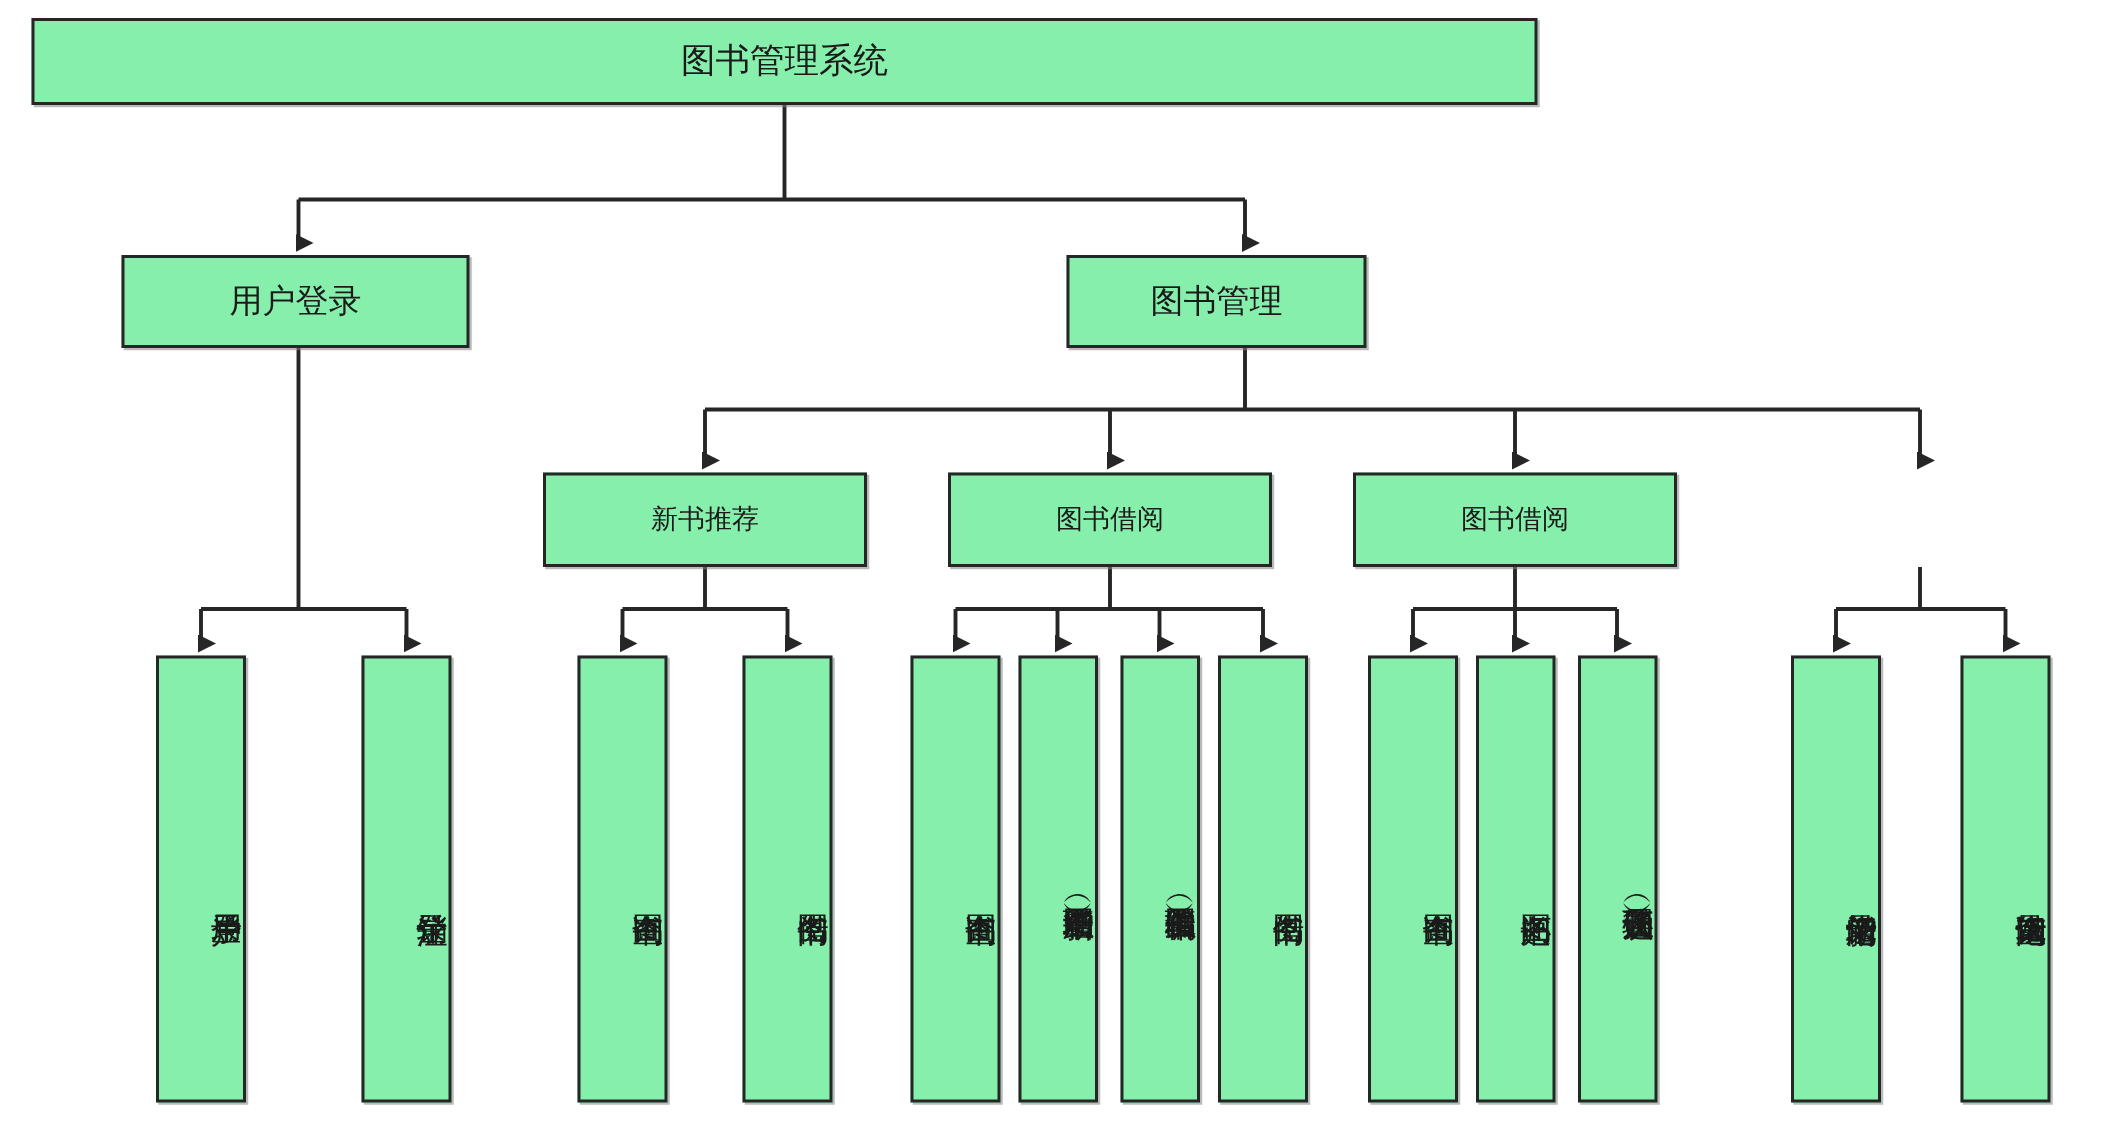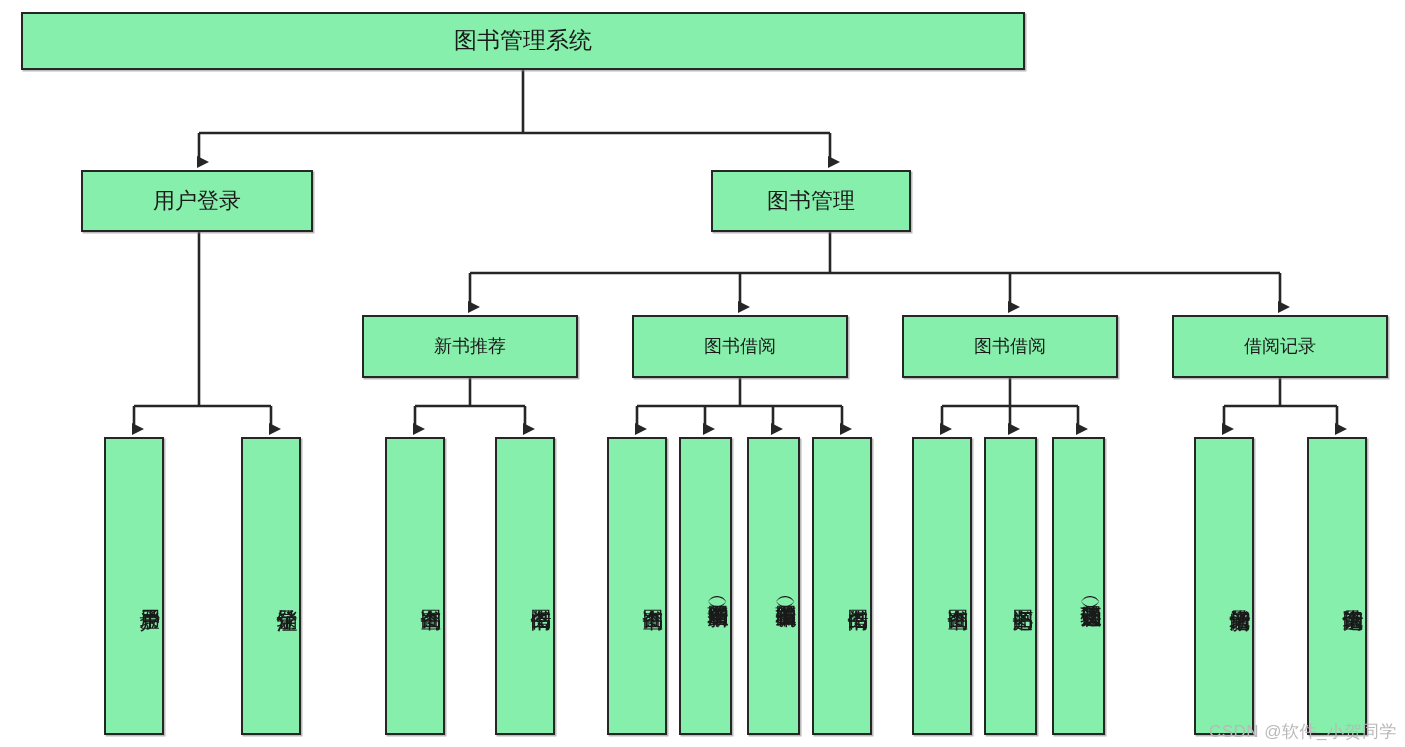--- a/index.html
+++ b/index.html
@@ -123,35 +123,33 @@
   </svg>
 
   <div class="node root" style="left:21px; top:12px; width:1004px; height:58px;">图书管理系统</div>
 
   <div class="node lvl1" style="left:81px; top:170px; width:232px; height:62px;">用户登录</div>
   <div class="node lvl1" style="left:711px; top:170px; width:200px; height:62px;">图书管理</div>
 
   <div class="node lvl2" style="left:362px; top:315px; width:216px; height:63px;">新书推荐</div>
   <div class="node lvl2" style="left:632px; top:315px; width:216px; height:63px;">图书借阅</div>
   <div class="node lvl2" style="left:902px; top:315px; width:216px; height:63px;">图书借阅</div>
-  <div class="node lvl2" style="left:1172px; top:315px; width:216px; height:63px;">借阅记录</div>
 
   <div class="node leaf" style="left:104px; top:437px; width:60px; height:298px;">用户登录</div>
   <div class="node leaf" style="left:241px; top:437px; width:60px; height:298px;">注销登录</div>
 
   <div class="node leaf" style="left:385px; top:437px; width:60px; height:298px;">查询图书</div>
   <div class="node leaf" style="left:495px; top:437px; width:60px; height:298px;">借阅图书</div>
 
   <div class="node leaf" style="left:607px; top:437px; width:60px; height:298px;">查询图书</div>
   <div class="node leaf tall" style="left:679px; top:437px; width:53px; height:298px;">新增图书（管理员）</div>
   <div class="node leaf tall" style="left:747px; top:437px; width:53px; height:298px;">编辑图书（管理员）</div>
   <div class="node leaf" style="left:812px; top:437px; width:60px; height:298px;">借阅图书</div>
 
   <div class="node leaf" style="left:912px; top:437px; width:60px; height:298px;">查询图书</div>
   <div class="node leaf" style="left:984px; top:437px; width:53px; height:298px;">归还图书</div>
   <div class="node leaf tall" style="left:1052px; top:437px; width:53px; height:298px;">确认归还（管理员）</div>
 
   <div class="node leaf" style="left:1194px; top:437px; width:60px; height:298px;">新增借阅记录</div>
   <div class="node leaf" style="left:1307px; top:437px; width:60px; height:298px;">查询借阅记录</div>
 
-  <div class="watermark">CSDN @软件_小贺同学</div>
 
 </div>
 
 </body></html>

